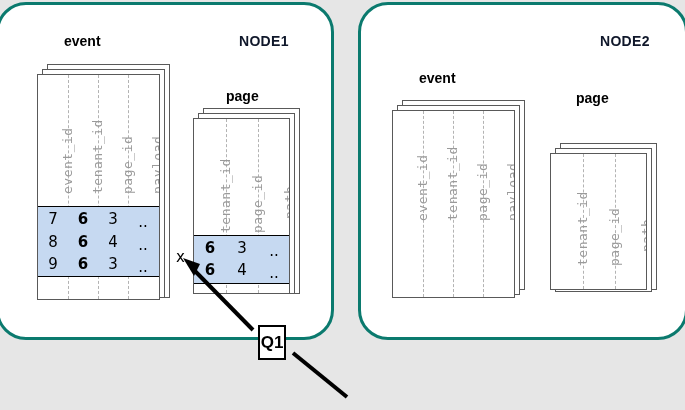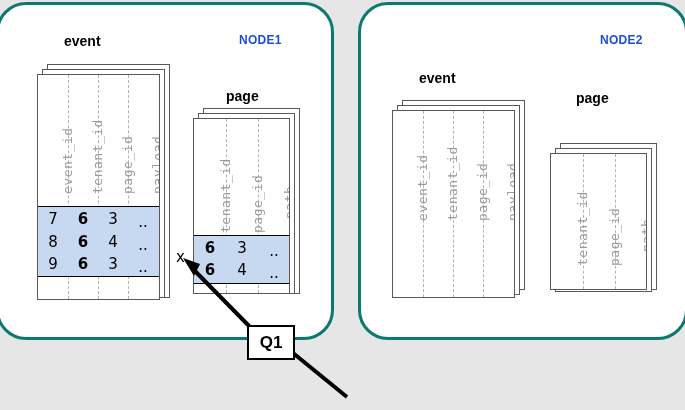--- a/index.html
+++ b/index.html
@@ -17,23 +17,23 @@
     background:#ffffff;
     border:3px solid #0b7a6e;
     border-radius:30px;
     box-sizing:border-box;
   }
   #node1-panel{left:-4px;top:2px;width:338px;height:338px;}
   #node2-panel{left:358px;top:2px;width:330px;height:338px;}
 
   .node-label{
     position:absolute;
-    color:#1d4ed8;
+    color:#0f172a;
     font-weight:bold;
-    font-size:12px;
+    font-size:14px;
     letter-spacing:0.3px;
     white-space:nowrap;
   }
 
   .table-title{
     position:absolute;
     font-weight:bold;
     font-size:14px;
     color:#000;
     white-space:nowrap;
@@ -219,15 +219,15 @@
 
   <svg class="overlay" viewBox="0 0 685 410">
 
     <line x1="347" y1="397" x2="293" y2="353" stroke="#000" stroke-width="4"></line>
 
     <line x1="253" y1="330" x2="192" y2="268" stroke="#000" stroke-width="4"></line>
 
     <polygon points="183,258 200,264 194,276" fill="#000"></polygon>
   </svg>
 
-  <div id="q1-box" style="left:247px;top:325px;width:48px;height:35px;">Q1</div>
+  <div id="q1-box" style="left:258px;top:325px;width:28px;height:35px;">Q1</div>
 
 </div>
 
 </body></html>

